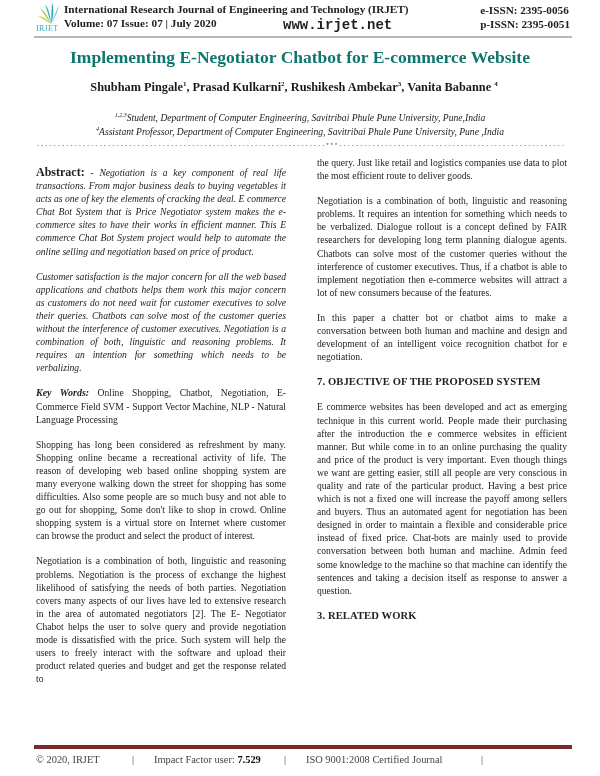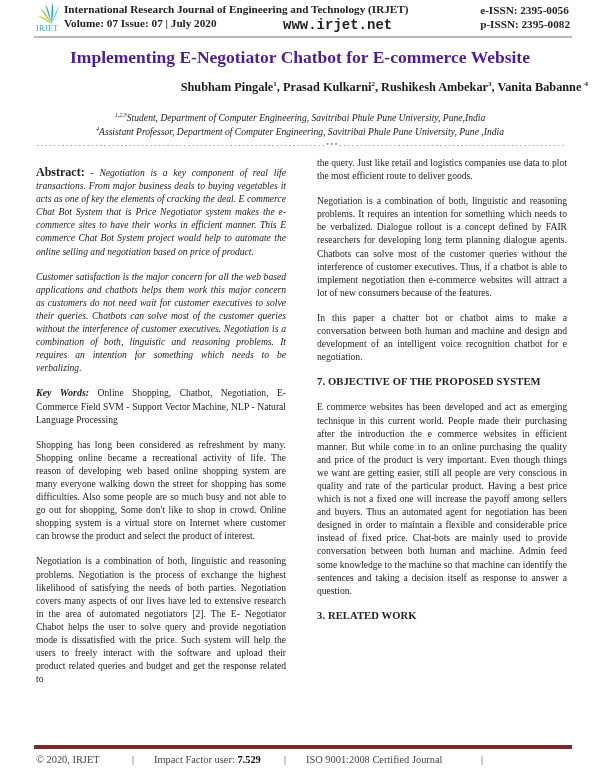--- a/index.html
+++ b/index.html
@@ -18,22 +18,22 @@
   .volume { position: absolute; left: 28px; top: 15px; font-family: "Liberation Serif", serif;
             font-weight: bold; font-size: 11.2px; color: #222; white-space: nowrap; }
   .website { position: absolute; left: 222px; top: 15px; font-family: Liberation Mono, monospace;
              font-weight: bold; font-size: 14px; color: #222; margin-left: 25px; }
   .issn { position: absolute; right: 0; top: 1px; text-align: left; font-family: Liberation Serif, serif;
           font-weight: bold; font-size: 11.2px; color: #222; line-height: 14px; }
   .header-rule { position: absolute; left: 34px; top: 36px; width: 538px; height: 2px; background: #b8b8b8; }
 
   
   .title { position: absolute; left: 0; top: 47px; width: 600px; text-align: center;
-           font-family: "Liberation Serif", serif; font-weight: bold; font-size: 17.5px; color: #4c1d95; }
-  .authors { position: absolute; left: 0; top: 80px; width: 588px; text-align: right;
+           font-family: "Liberation Serif", serif; font-weight: bold; font-size: 17.5px; color: #0f766e; }
+  .authors { position: absolute; left: 0; top: 80px; width: 588px; text-align: center;
              font-family: "Liberation Serif", serif; font-weight: bold; font-size: 12.3px; color: #1a1a1a; }
   .authors sup { font-size: 7px; }
   .affil { position: absolute; left: 0; width: 600px; text-align: center;
            font-family: "Liberation Serif", serif; font-style: italic; font-size: 9.6px; color: #222; }
   .affil sup { font-size: 6px; }
   .affil1 { top: 112px; }
   .affil2 { top: 126px; }
   .divider { position: absolute; left: 36px; top: 142px; width: 530px; height: 12px;
              font-family: "Liberation Mono", monospace; font-size: 6px; color: #444;
              white-space: nowrap; overflow: hidden; letter-spacing: 0.6px; }
@@ -78,21 +78,21 @@
         <path d="M15 22 L2 14 Q9 14 15 22Z" fill="#c8d94a"></path>
         <path d="M15 22 L28 10 Q22 16 15 22Z" fill="#2aa0b8"></path>
       </svg>
     </div>
     <div class="logo-text">IRJET</div>
     <div class="journal-name">International Research Journal of Engineering and Technology (IRJET)</div>
     <div class="volume">Volume: 07 Issue: 07 | July 2020</div>
     <div class="website">www.irjet.net</div>
     <div class="issn">
       <div>e-ISSN: 2395-0056</div>
-      <div>p-ISSN: 2395-0082</div>
+      <div>p-ISSN: 2395-0051</div>
     </div>
   </div>
   <div class="header-rule"></div>
 
   <div class="title">Implementing E-Negotiator Chatbot for E-commerce Website</div>
   <div class="authors">
     <span>Shubham Pingale</span><sup>1</sup>,
     <span>Prasad Kulkarni</span><sup>2</sup>,
     <span>Rushikesh Ambekar</span><sup>3</sup>,
     <span>Vanita Babanne</span> <sup>4</sup>

